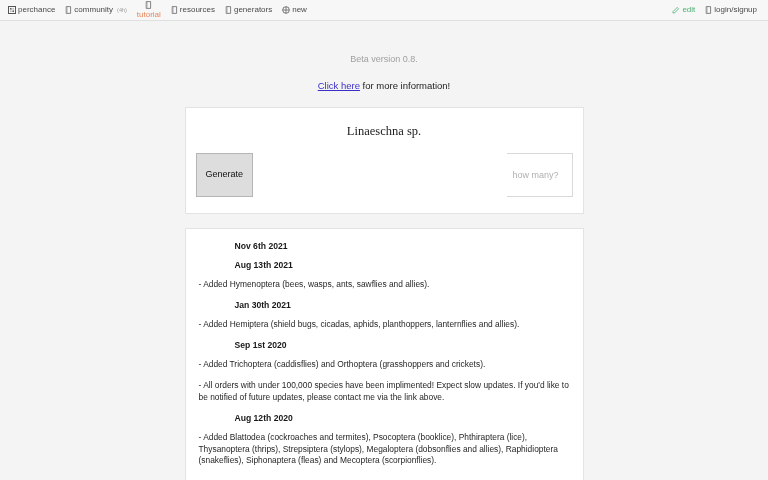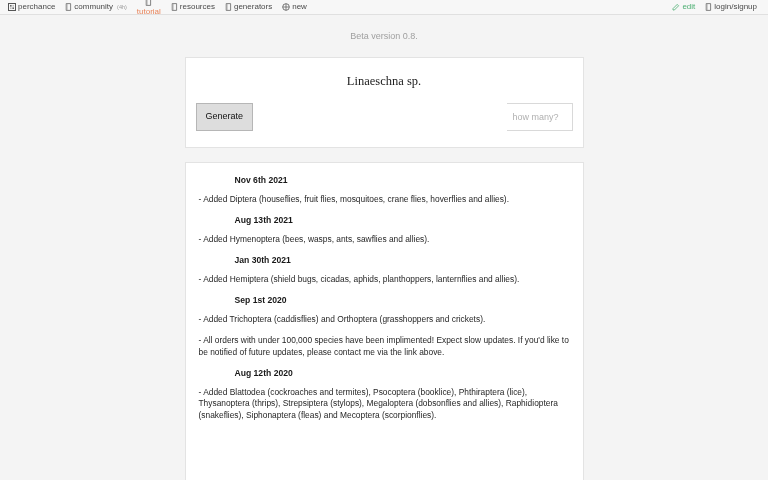--- a/index.html
+++ b/index.html
@@ -7,21 +7,21 @@
     margin: 0; padding: 0;
     width: 768px; height: 480px;
     overflow: hidden;
     background: #f4f4f4;
     font-family: "Liberation Sans", sans-serif;
     -webkit-font-smoothing: antialiased;
   }
 
   
   .navbar {
-    height: 15px;
+    height: 21px;
     background: #f7f7f7;
     border-bottom: 1px solid #e0e0e0;
     display: flex;
     align-items: center;
     padding: 0 6px;
     font-size: 8px;
     color: #444;
     white-space: nowrap;
   }
   .nav-left { display: flex; align-items: center; gap: 0; flex: 1; }
@@ -52,20 +52,21 @@
     font-size: 22px;
     font-weight: bold;
     color: #111;
     margin: 0 0 0 0;
     letter-spacing: -0.2px;
   }
   .subtitle {
     text-align: center;
     font-size: 9px;
     color: #a0a0a0;
+    margin-top: 17px;
   }
   .infoline {
     text-align: center;
     font-size: 9.5px;
     color: #222;
     margin-top: 16px;
   }
   .infoline a {
     color: #3a30c8;
     text-decoration: underline;
@@ -107,21 +108,21 @@
     border-radius: 0;
     line-height: 1.3;
   }
   .gen-input {
     font-family: "Liberation Sans", sans-serif;
     font-size: 9px;
     width: 66px;
     background: #fff;
     border: 1px solid #d9d9d9;
     border-left: none;
-    padding: 8px 6px;
+    padding: 16px 6px;
     color: #222;
     border-radius: 0;
     outline: none;
   }
   .gen-input::placeholder { color: #b0b0b0; }
 
   
   .panel-changelog {
     margin-top: 14px;
     padding: 10px 13px 10px 13px;
@@ -225,32 +226,34 @@
         <span>login/signup</span>
       </a>
     </div>
 </div>
 
 <div class="page">
 
 
   <div class="subtitle">Beta version 0.8.</div>
 
+  <div class="infoline">
+    <a href="#">Click here</a><span> for more information!</span>
+  </div>
 
   <div class="panel panel-generator">
     <div class="gen-output">Linaeschna sp.</div>
     <div class="gen-controls">
       <button class="gen-button" type="button">Generate</button>
       <input class="gen-input" type="text" placeholder="how many?" style="">
     </div>
   </div>
 
   <div class="panel panel-changelog">
       <div class="log-date">Nov 6th 2021</div>
-      <div class="log-text">- Added Diptera (houseflies, fruit flies, mosquitoes, crane flies, hoverflies and allies).</div>
       <div class="log-date">Aug 13th 2021</div>
       <div class="log-text">- Added Hymenoptera (bees, wasps, ants, sawflies and allies).</div>
       <div class="log-date">Jan 30th 2021</div>
       <div class="log-text">- Added Hemiptera (shield bugs, cicadas, aphids, planthoppers, lanternflies and allies).</div>
       <div class="log-date">Sep 1st 2020</div>
       <div class="log-text">- Added Trichoptera (caddisflies) and Orthoptera (grasshoppers and crickets).</div>
       <div class="log-text">- All orders with under 100,000 species have been implimented! Expect slow updates. If you'd like to be notified of future updates, please contact me via the link above.</div>
       <div class="log-date">Aug 12th 2020</div>
       <div class="log-text">- Added Blattodea (cockroaches and termites), Psocoptera (booklice), Phthiraptera (lice), Thysanoptera (thrips), Strepsiptera (stylops), Megaloptera (dobsonflies and allies), Raphidioptera (snakeflies), Siphonaptera (fleas) and Mecoptera (scorpionflies).</div>
     </div>

